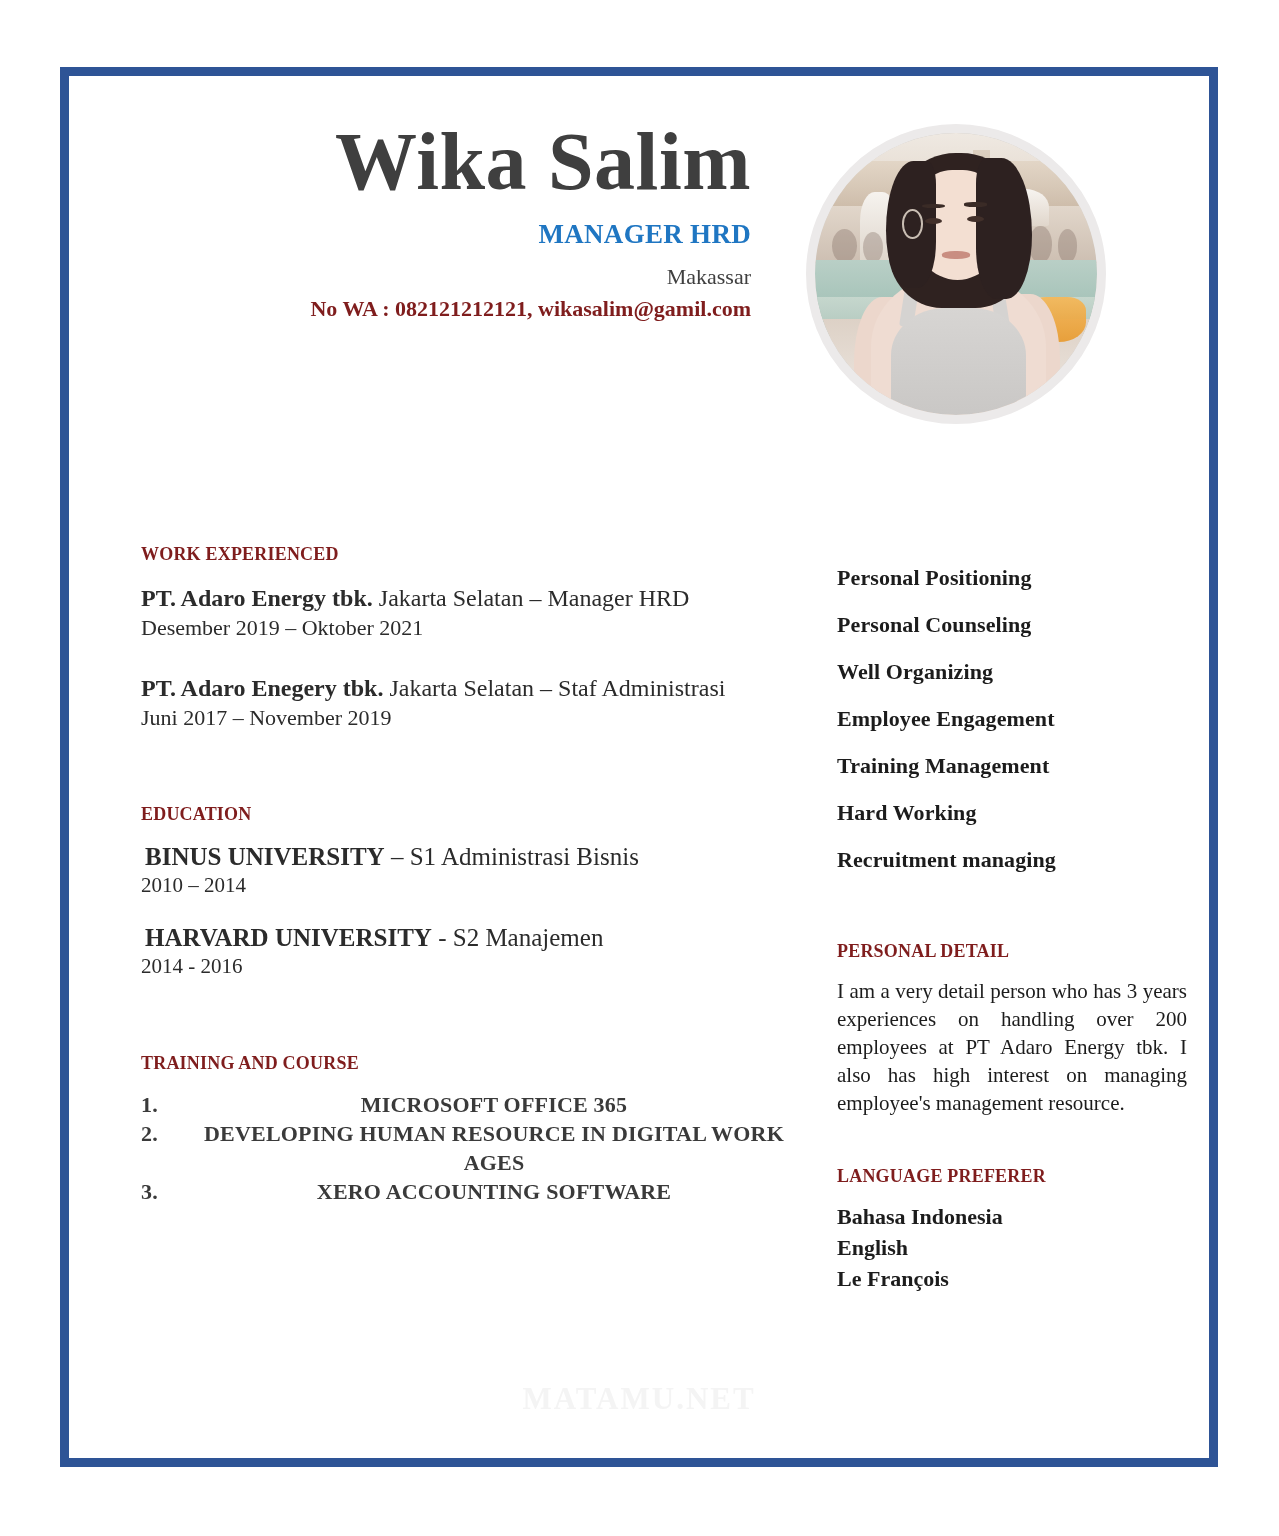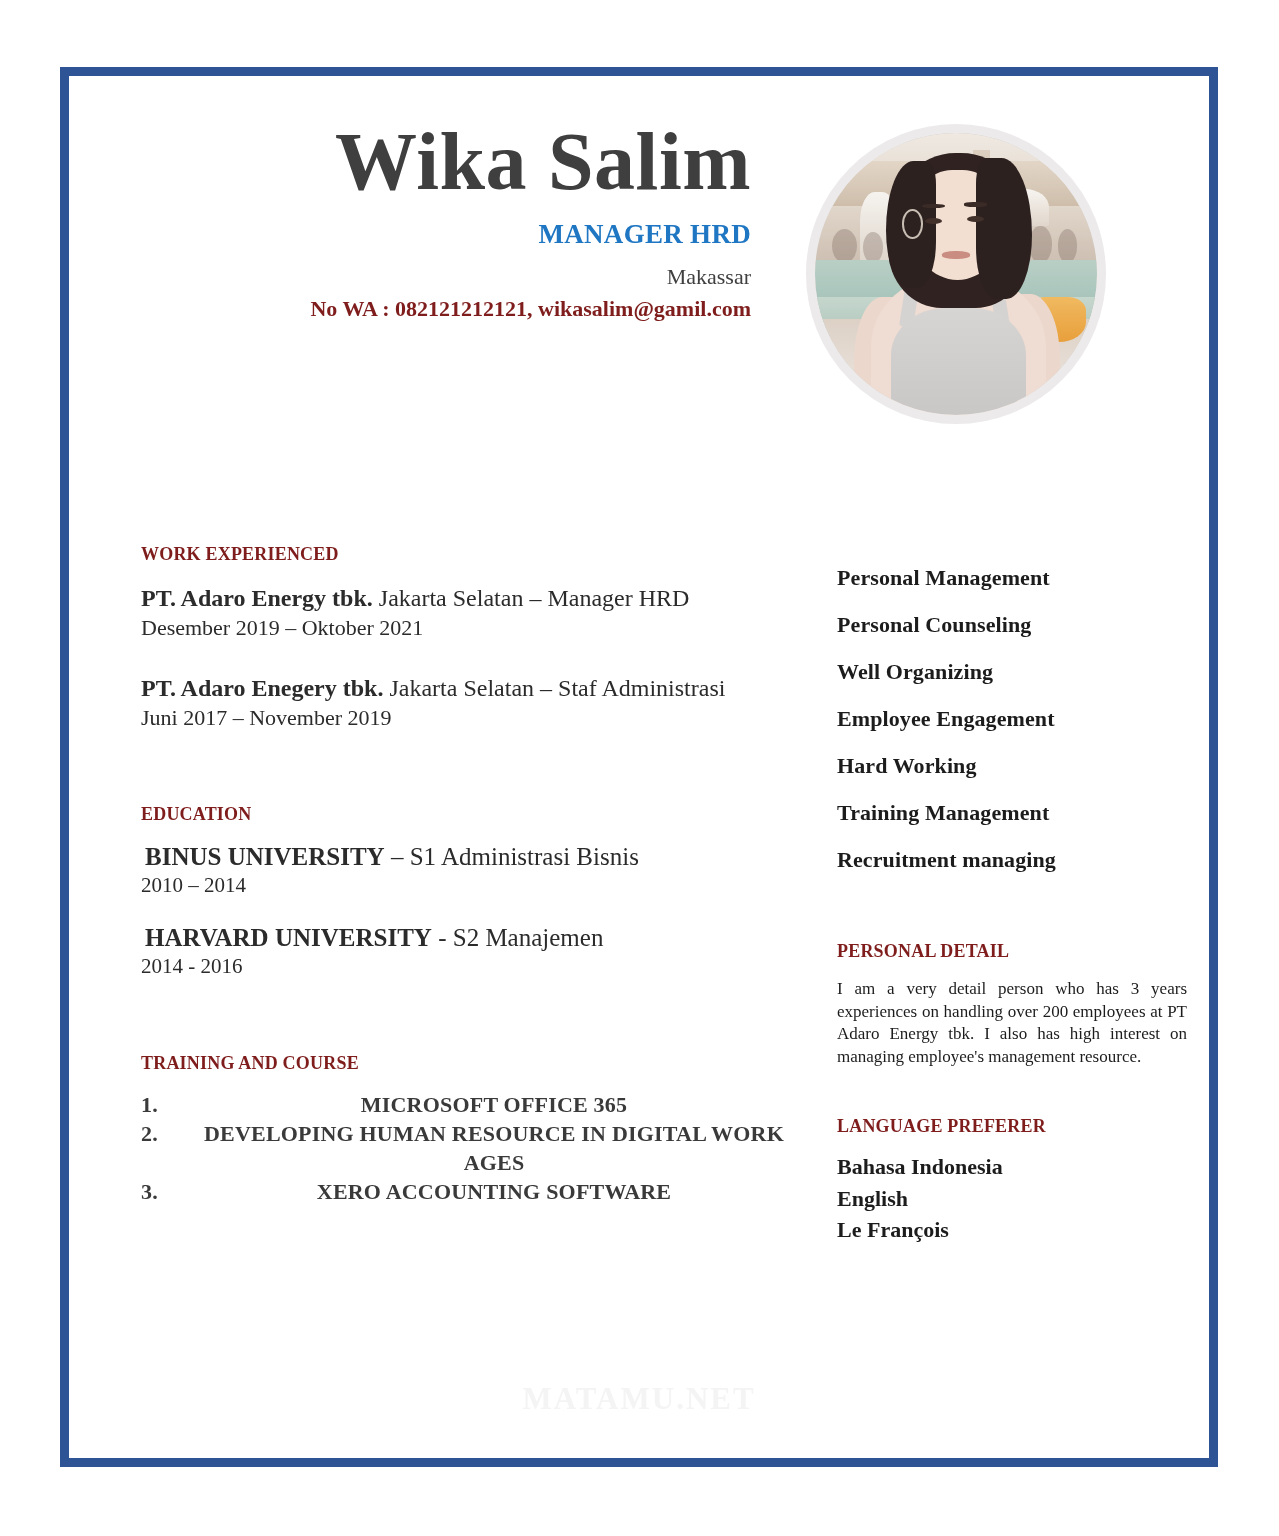--- a/index.html
+++ b/index.html
@@ -292,21 +292,21 @@
   .skill-item {
     font-size: 22px;
     font-weight: bold;
     color: #1c1c1c;
     margin-top: 21px;
     letter-spacing: 0.1px;
   }
   #skill-list { margin-top: 9px; }
   #personal-block { margin-top: 68px; }
   #personal-text {
-    font-size: 17px;
+    font-size: 21px;
     color: #1c1c1c;
     line-height: 1.33;
     text-align: justify;
     margin-top: 16px;
   }
   #language-block { margin-top: 48px; }
   .lang-item {
     font-size: 22px;
     font-weight: bold;
     color: #1c1c1c;
@@ -416,26 +416,26 @@
           <li>DEVELOPING HUMAN RESOURCE IN DIGITAL WORK AGES</li>
           <li>XERO ACCOUNTING SOFTWARE</li>
         </ol>
       </div>
     </div>
 
     <div id="col-right">
 
       <div id="skill-block">
         <div id="skill-list">
-          <div class="skill-item">Personal Management</div>
+          <div class="skill-item">Personal Positioning</div>
           <div class="skill-item">Personal Counseling</div>
           <div class="skill-item">Well Organizing</div>
           <div class="skill-item">Employee Engagement</div>
+          <div class="skill-item">Training Management</div>
           <div class="skill-item">Hard Working</div>
-          <div class="skill-item">Training Management</div>
           <div class="skill-item">Recruitment managing</div>
         </div>
       </div>
 
       <div id="personal-block">
         <div class="section-title">PERSONAL DETAIL</div>
         <div id="personal-text">I am a very detail person who has 3 years experiences on handling over 200 employees at PT Adaro Energy tbk. I also has high interest on managing employee's management resource.</div>
       </div>
 
       <div id="language-block">

